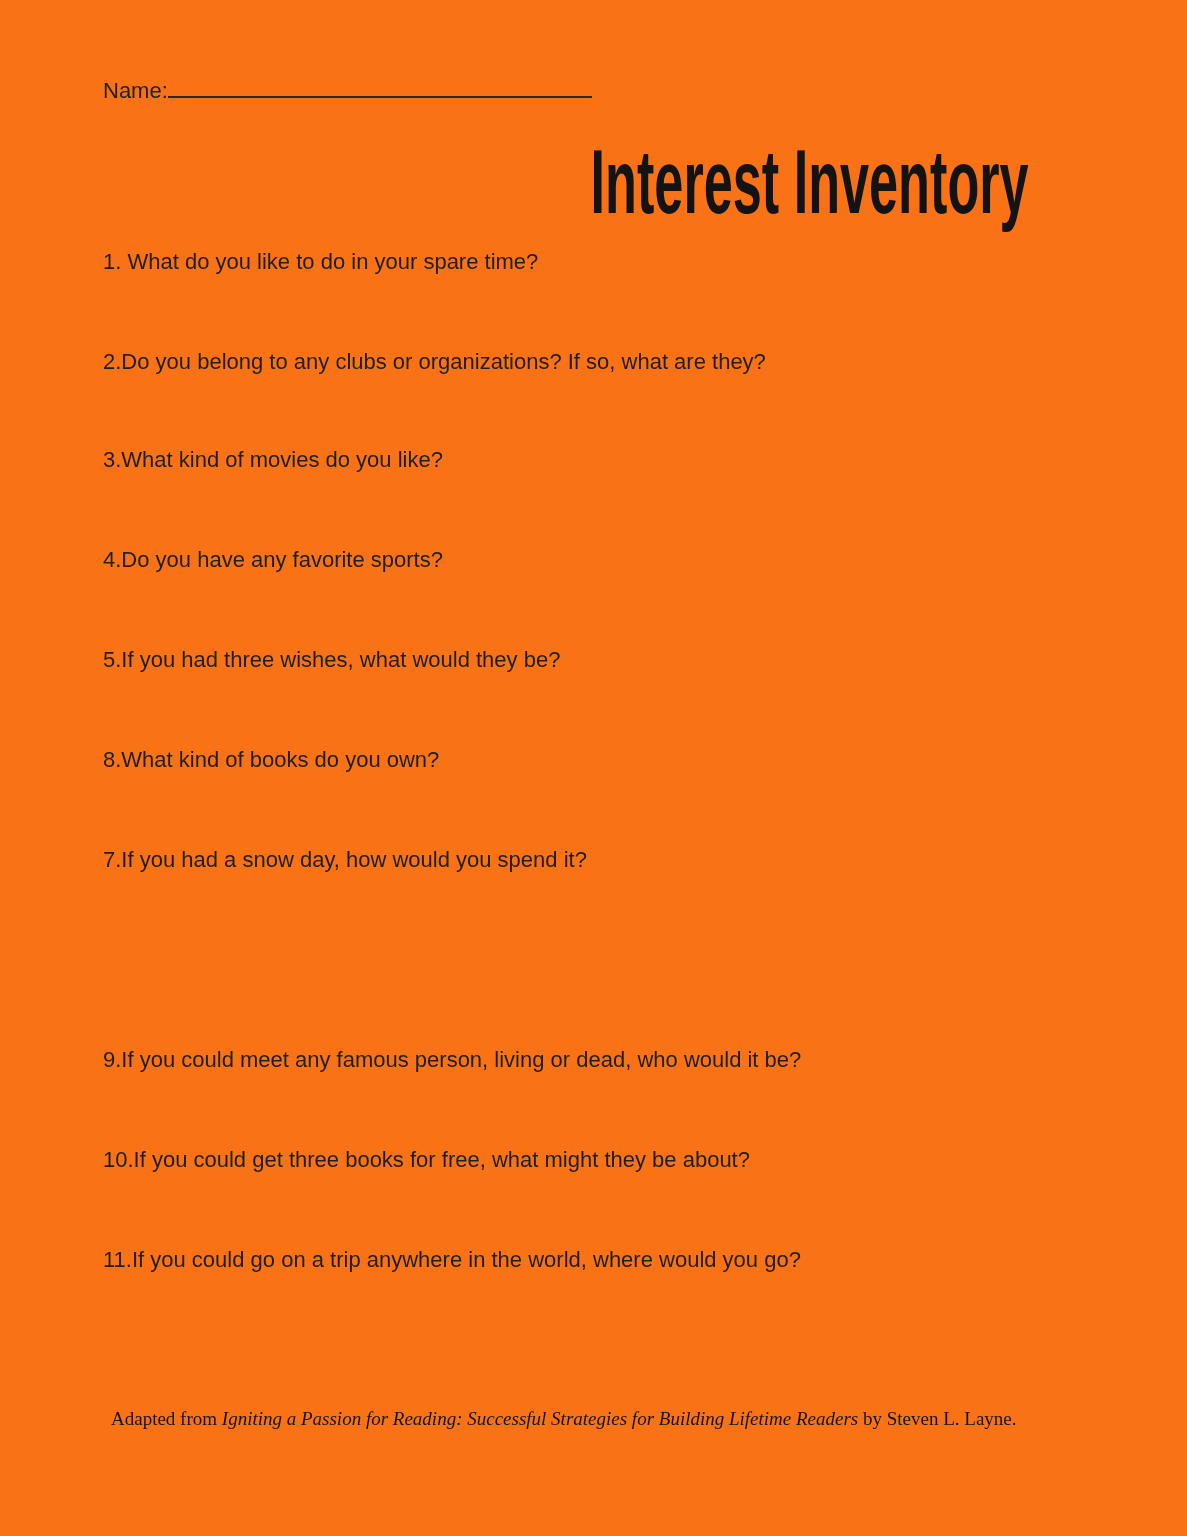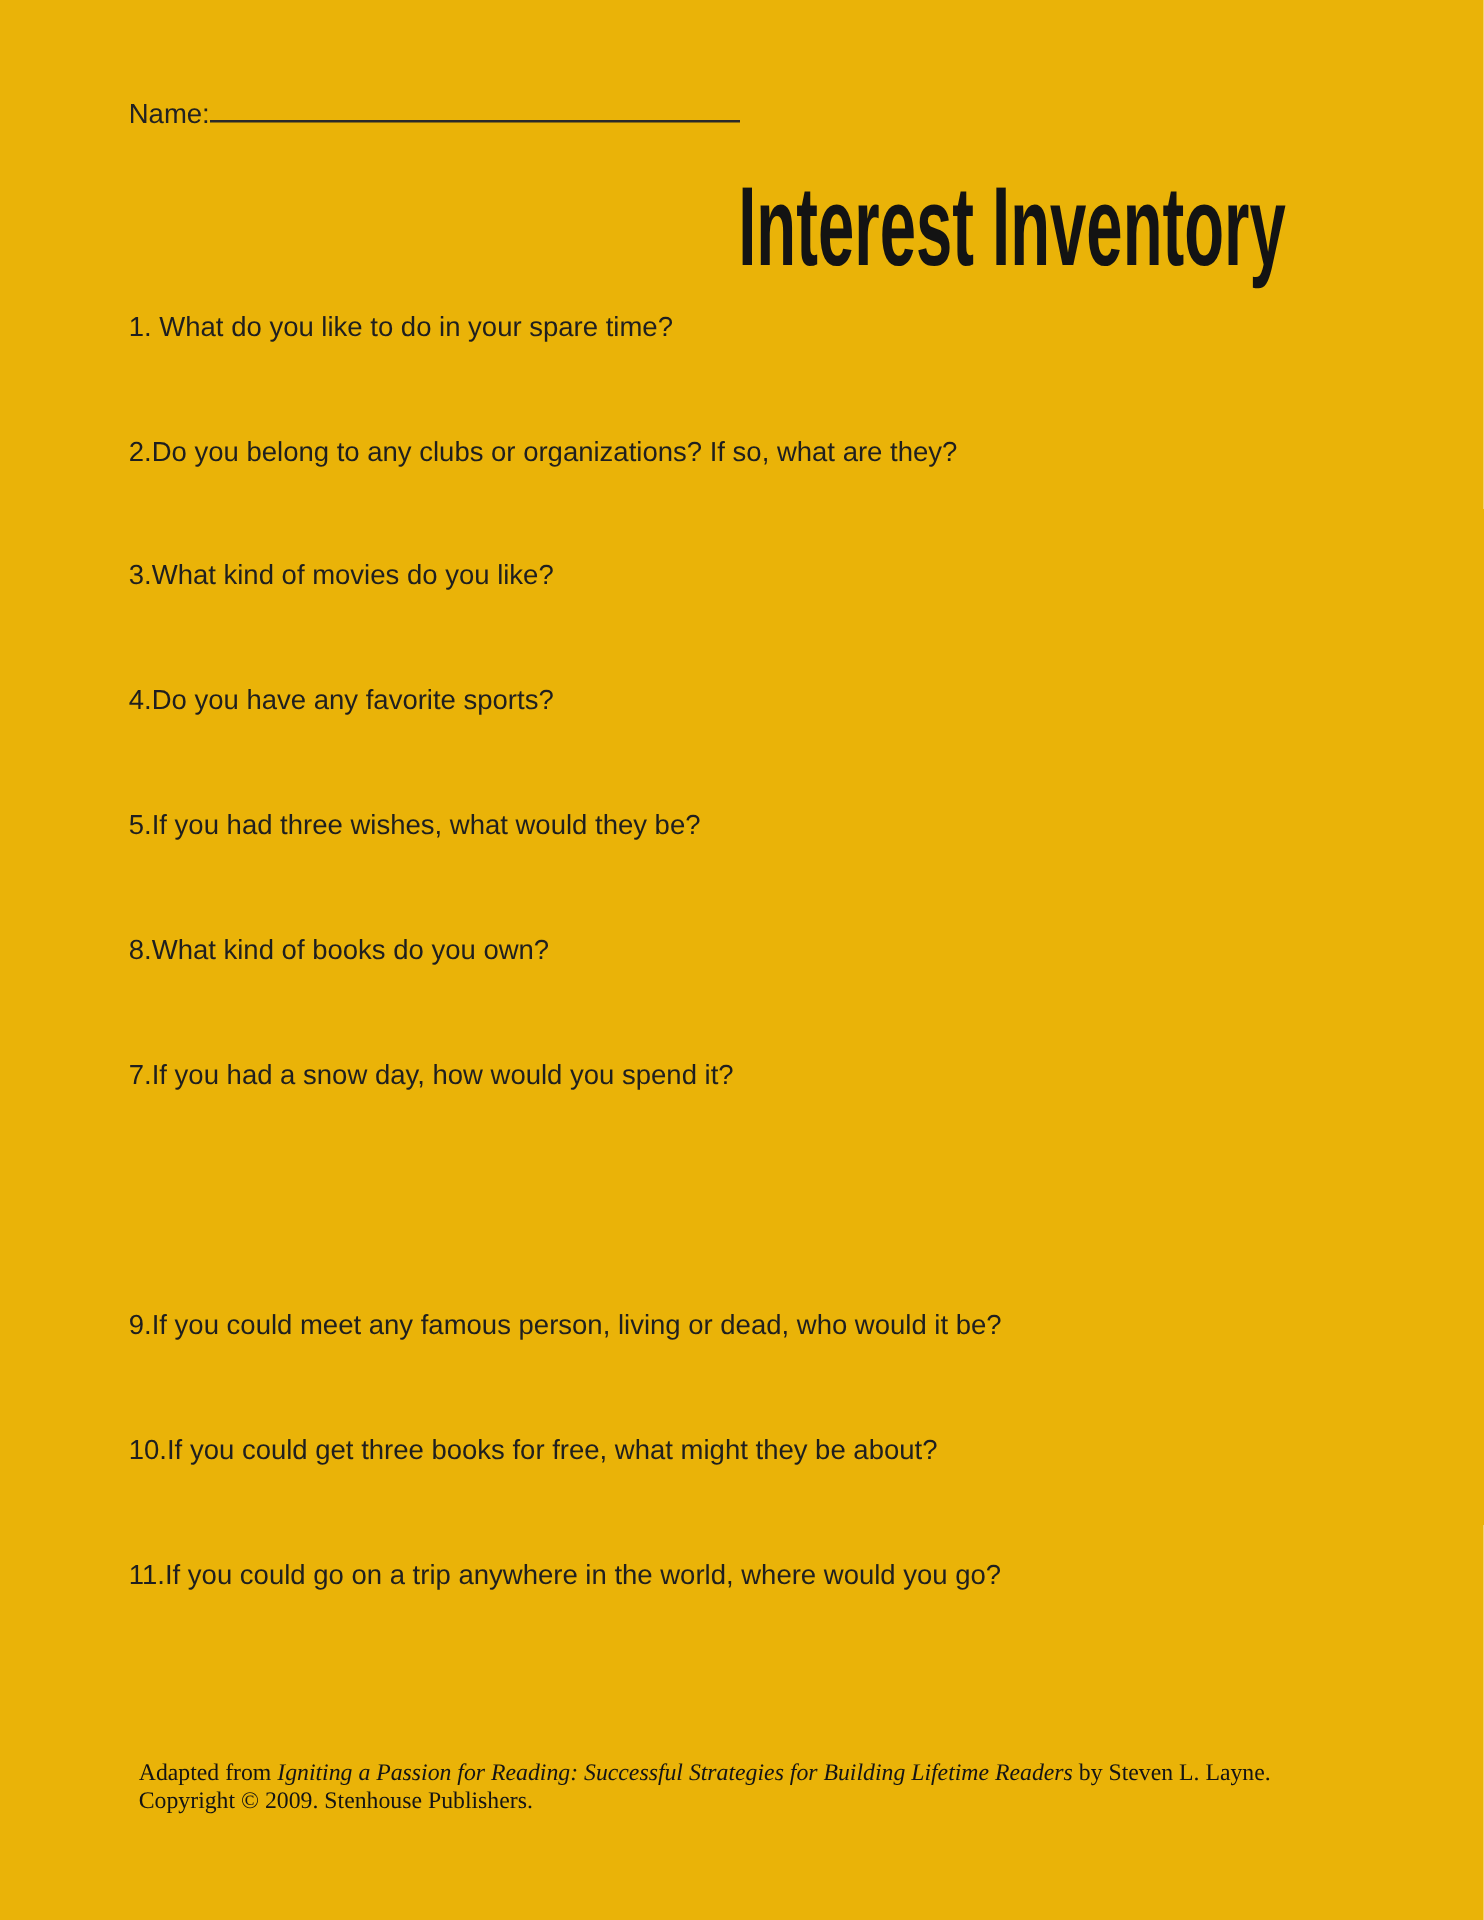--- a/index.html
+++ b/index.html
@@ -5,21 +5,21 @@
   html, body {
     margin: 0;
     padding: 0;
     background: #ffffff;
   }
   .page {
     position: relative;
     width: 1187px;
     height: 1536px;
     margin: 0 auto;
-    background: #eab308;
+    background: #f97316;
     font-family: "Liberation Sans", sans-serif;
     color: #1d1d1d;
     overflow: hidden;
   }
   .name-row {
     position: absolute;
     top: 74px;
     left: 103px;
     font-size: 22px;
     line-height: 28px;
@@ -93,16 +93,15 @@
   <div class="question" style="top:546px">4.Do you have any favorite sports?</div>
   <div class="question" style="top:646px">5.If you had three wishes, what would they be?</div>
   <div class="question" style="top:746px">8.What kind of books do you own?</div>
   <div class="question" style="top:846px">7.If you had a snow day, how would you spend it?</div>
   <div class="question" style="top:1046px">9.If you could meet any famous person, living or dead, who would it be?</div>
   <div class="question" style="top:1146px">10.If you could get three books for free, what might they be about?</div>
   <div class="question" style="top:1246px">11.If you could go on a trip anywhere in the world, where would you go?</div>
 
   <div class="footer">
     <div><span>Adapted from </span><span class="book-title">Igniting a Passion for Reading: Successful Strategies for Building Lifetime Readers</span><span> by Steven L. Layne.</span></div>
-    <div>Copyright © 2009. Stenhouse Publishers.</div>
   </div>
 
 </div>
 
 </body></html>

